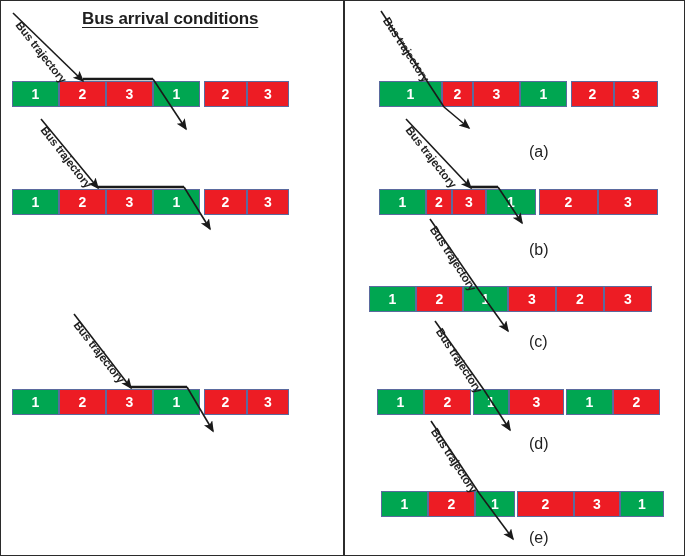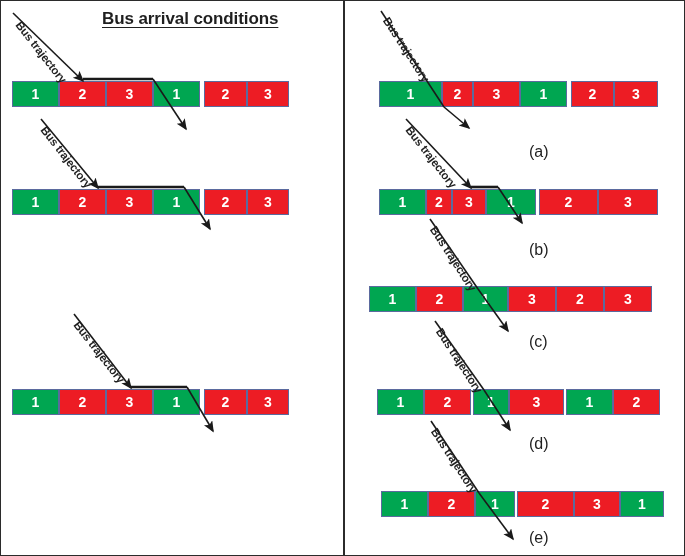--- a/index.html
+++ b/index.html
@@ -35,21 +35,21 @@
   .panel-title {
     position: absolute;
     white-space: nowrap;
     font-size: 17px;
     font-weight: 600;
     color: #1f1f1f;
     text-decoration: underline;
     text-underline-offset: 3px;
     letter-spacing: -0.1px;
   }
-  #title-left  { left: 101px;  top: 8px; text-align: center; }
+  #title-left  { left: 81px;  top: 8px; text-align: center; }
 
   
   .timeline {
     position: absolute;
     height: 26px;
   }
   .phase-cell {
     position: absolute;
     top: 0;
     height: 26px;

